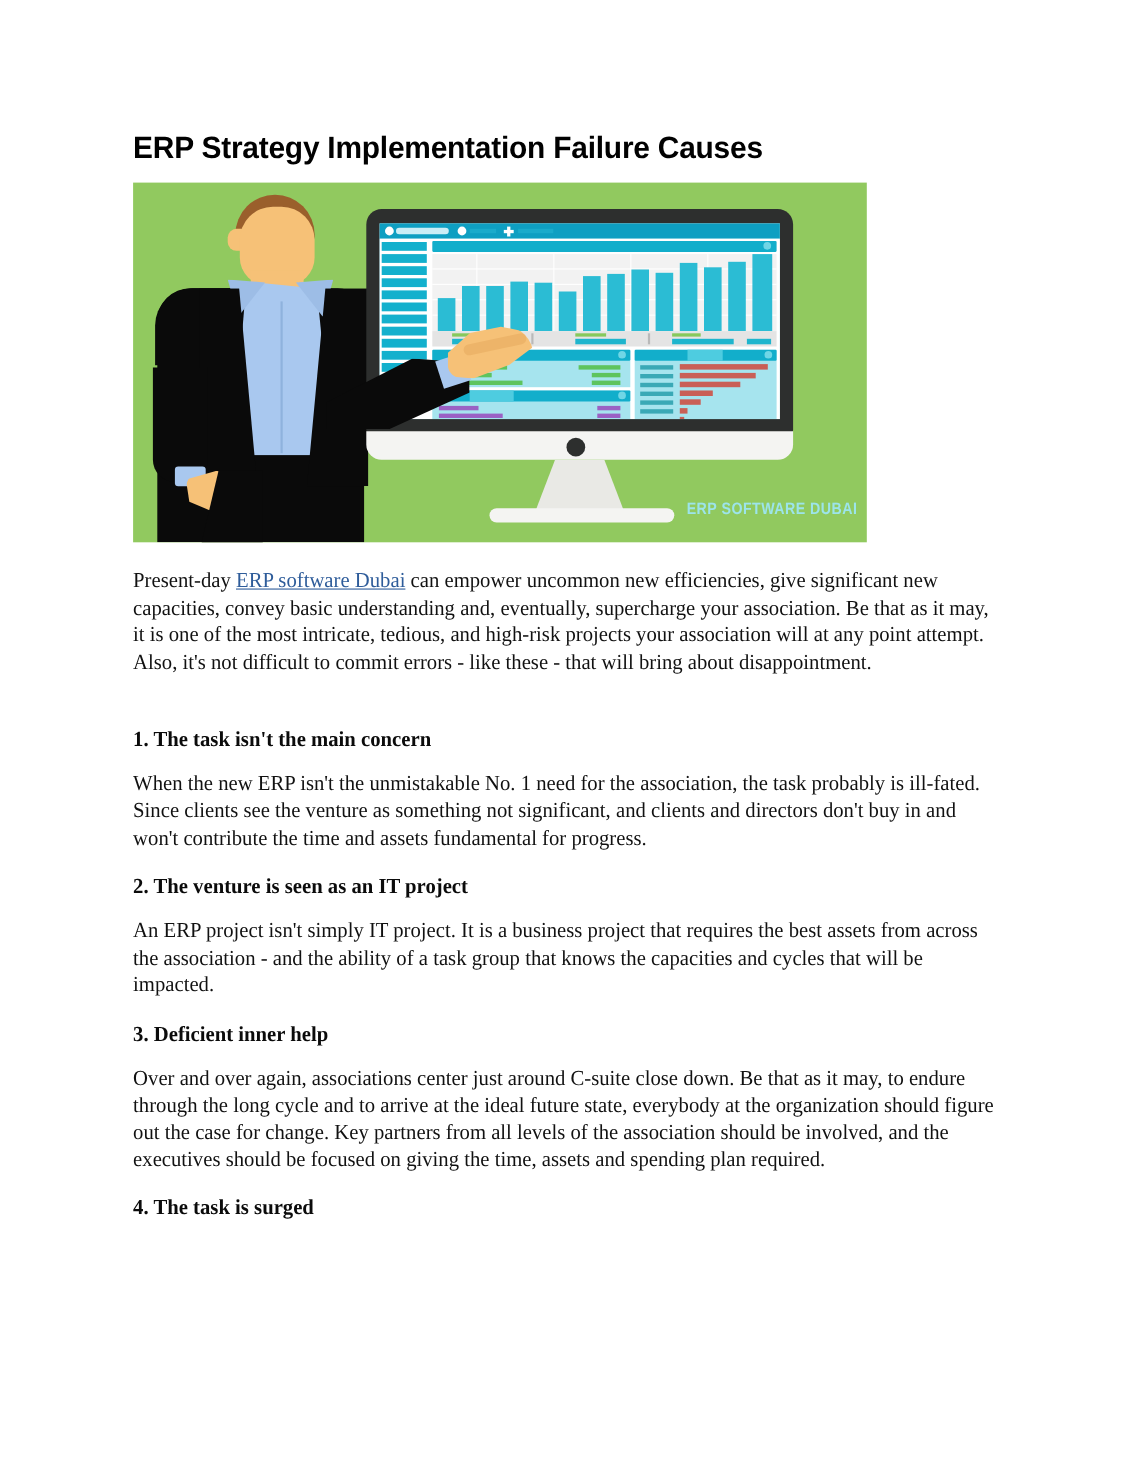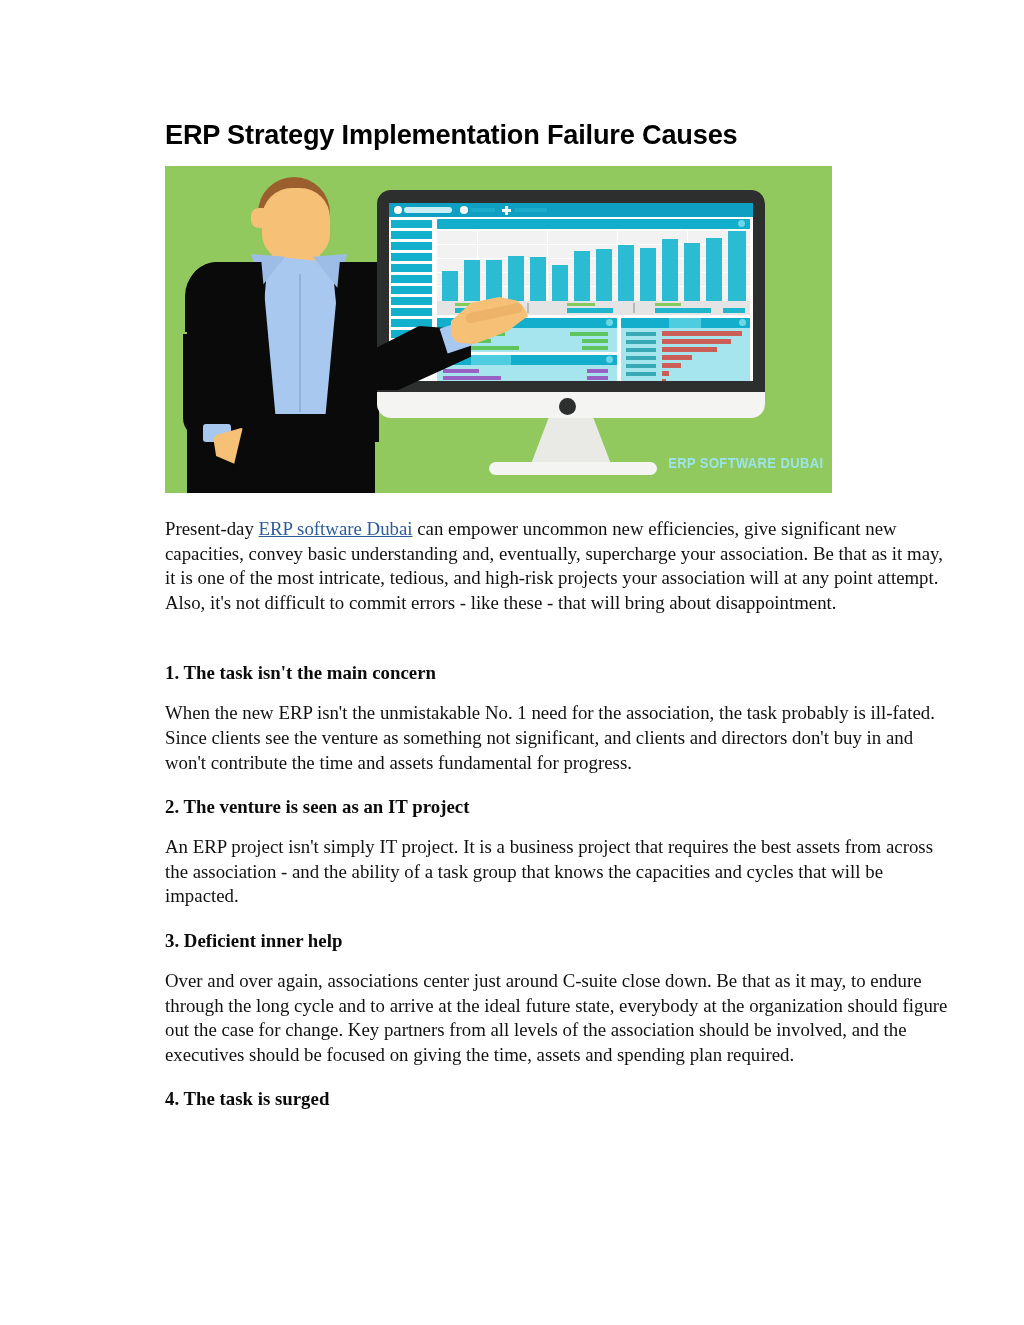--- a/index.html
+++ b/index.html
@@ -15,21 +15,20 @@
     font-family: "Liberation Serif", "DejaVu Serif", serif;
     color: #000000;
     overflow: hidden;
   }
   .page {
     position: absolute;
     left: 0; top: 0;
     width: 927px;
     height: 1325px;
     background: #ffffff;
-    margin-left: 44px;
   }
   .content {
     position: absolute;
     left: 121px;
     top: 118px;
     width: 782px;
   }
 
   
   .doc-title {

